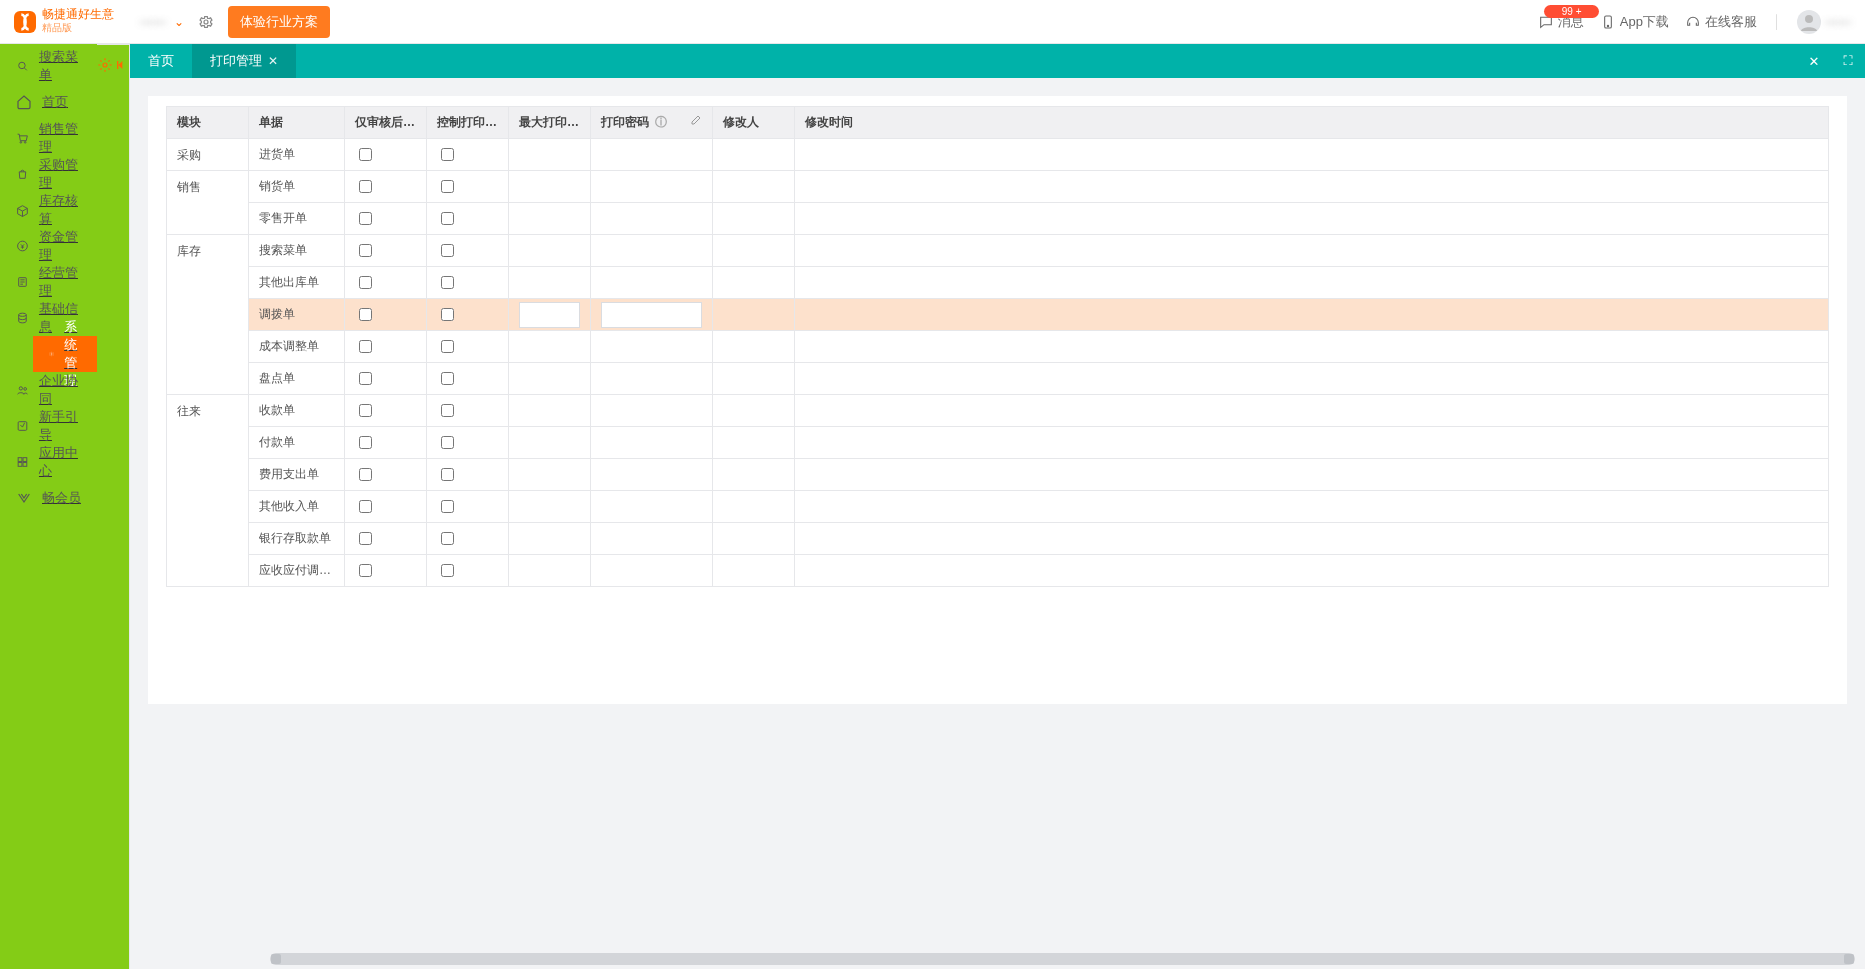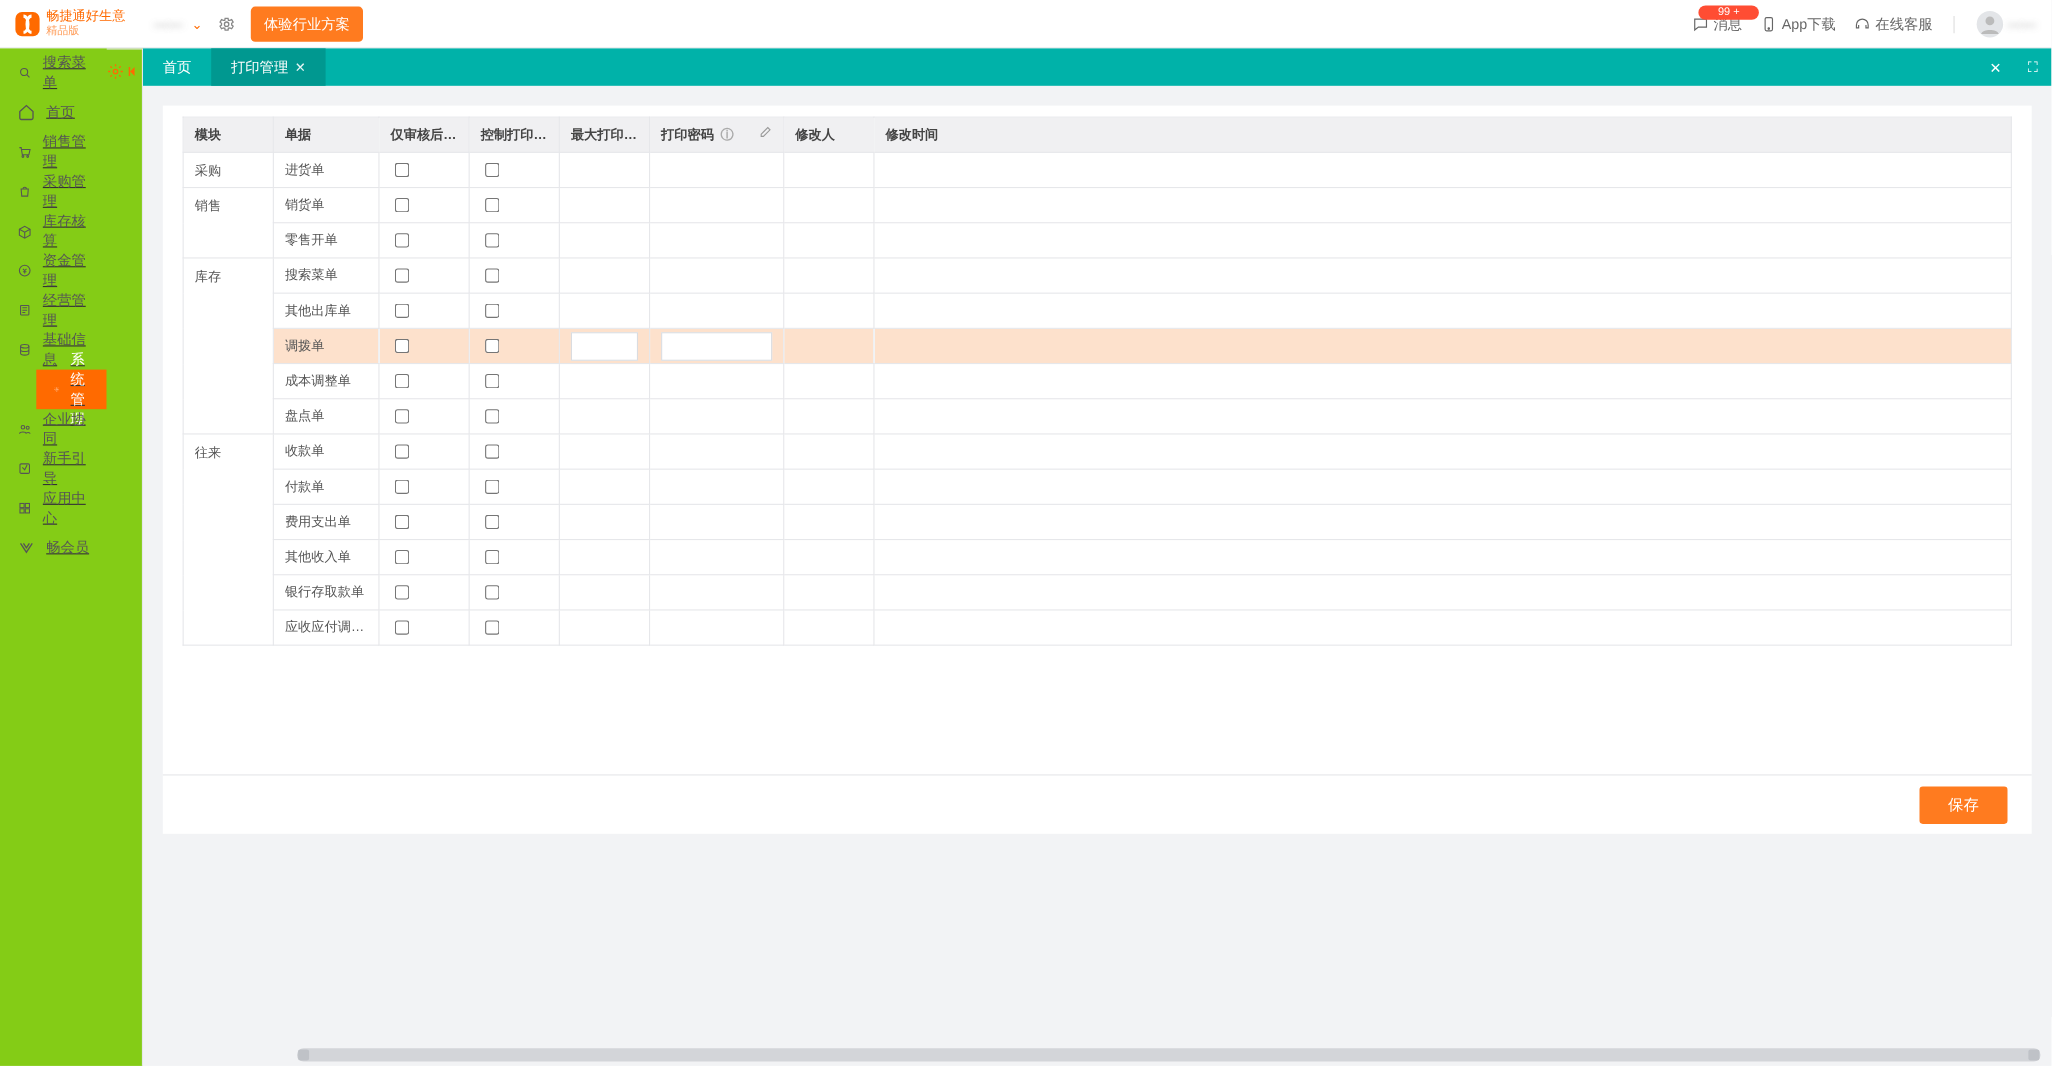--- a/index.html
+++ b/index.html
@@ -536,20 +536,17 @@
                 <td><input type="checkbox" style=""></td>
                 <td><input type="checkbox" style=""></td>
                 <td></td>
                 <td></td>
                 <td></td>
                 <td></td>
               </tr>
             </tbody>
         </table>
       </div>
-      <div class="footer">
-        <button class="save-btn">保存</button>
-      </div>
     </div>
 
     <div class="hstrip"></div>
   </div>
 </div>
 
 </body></html>

